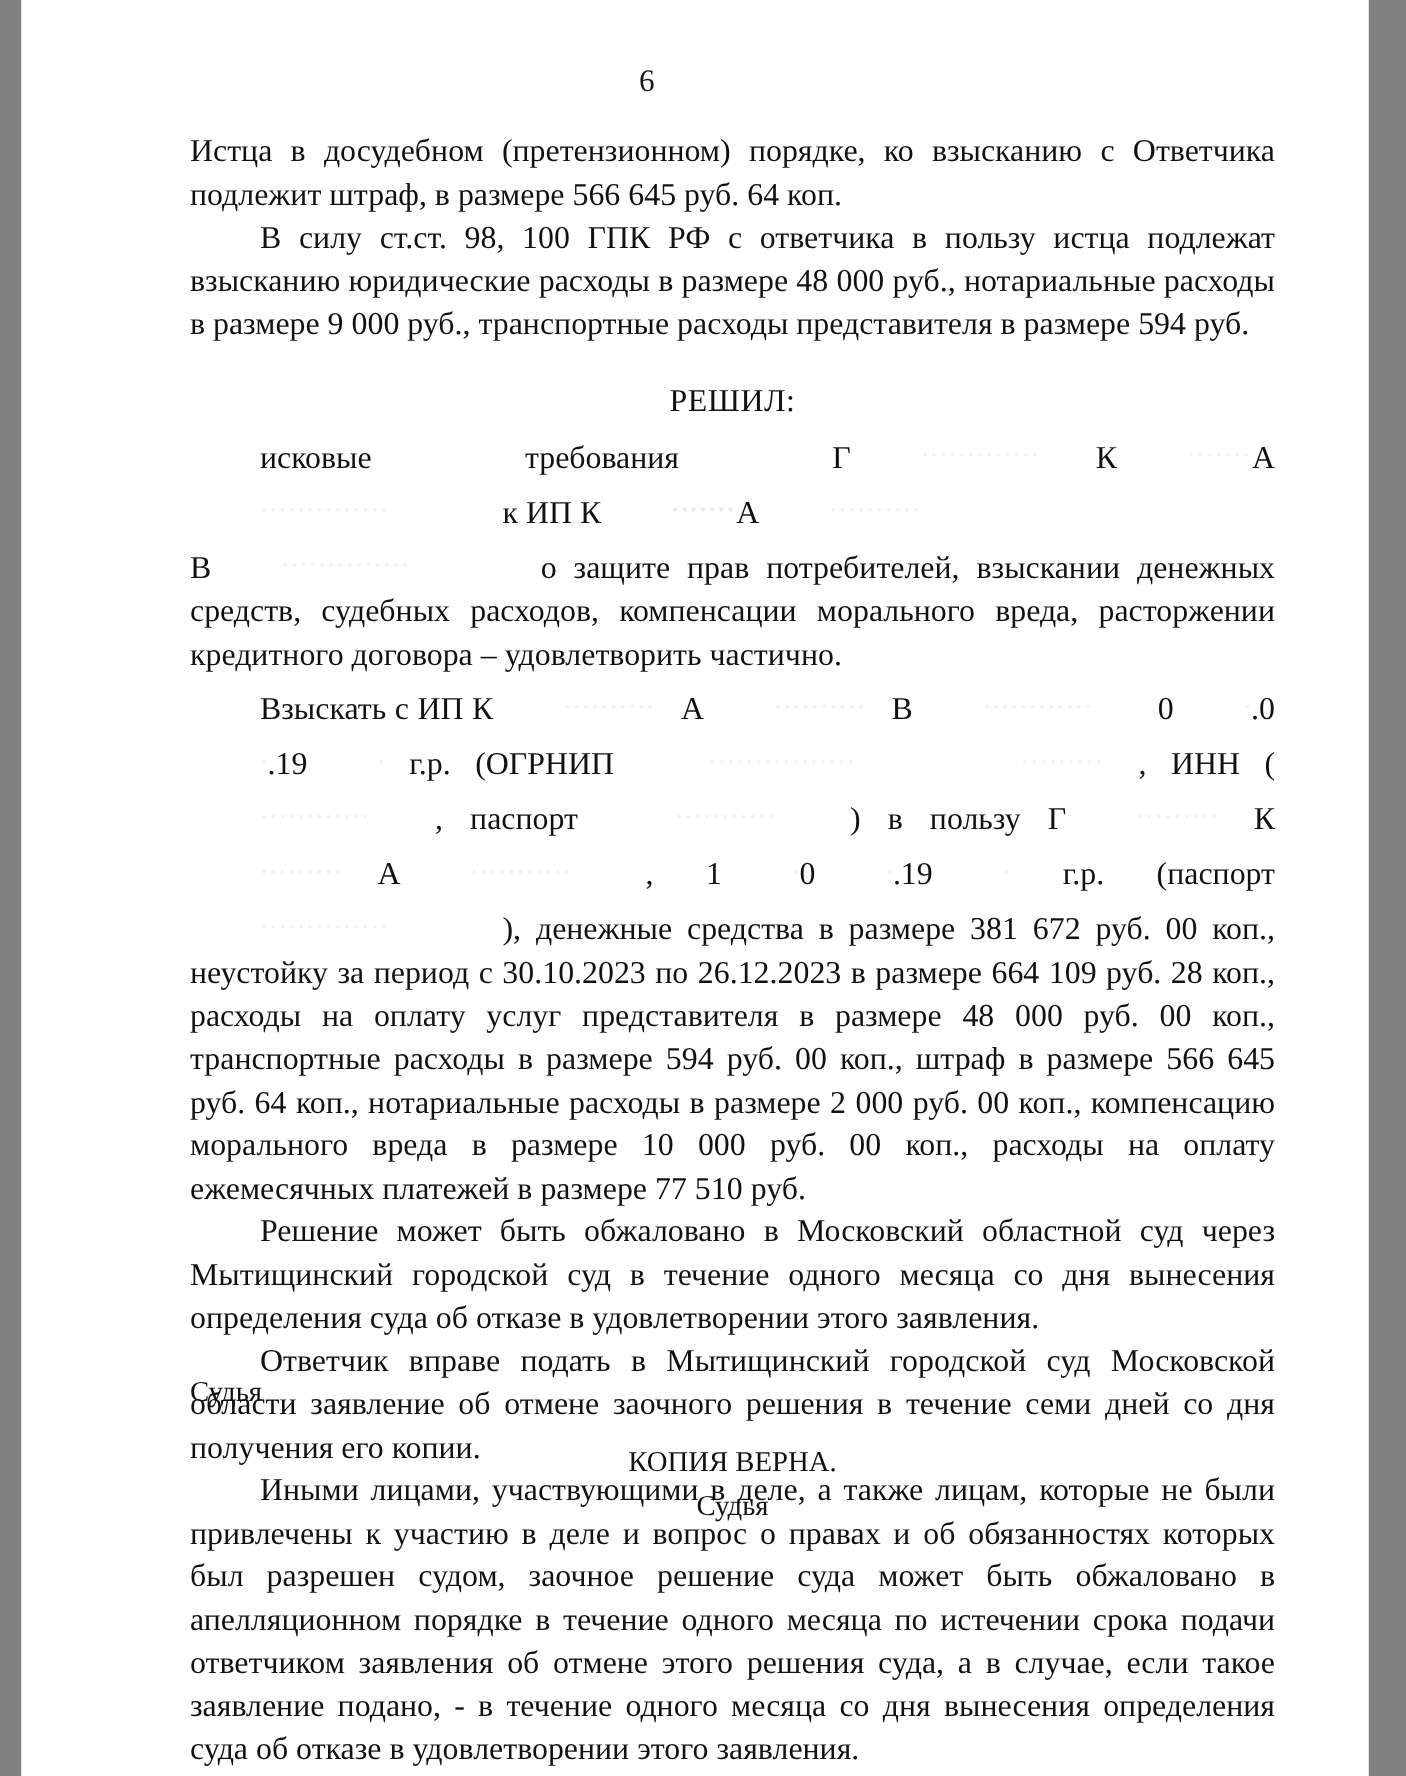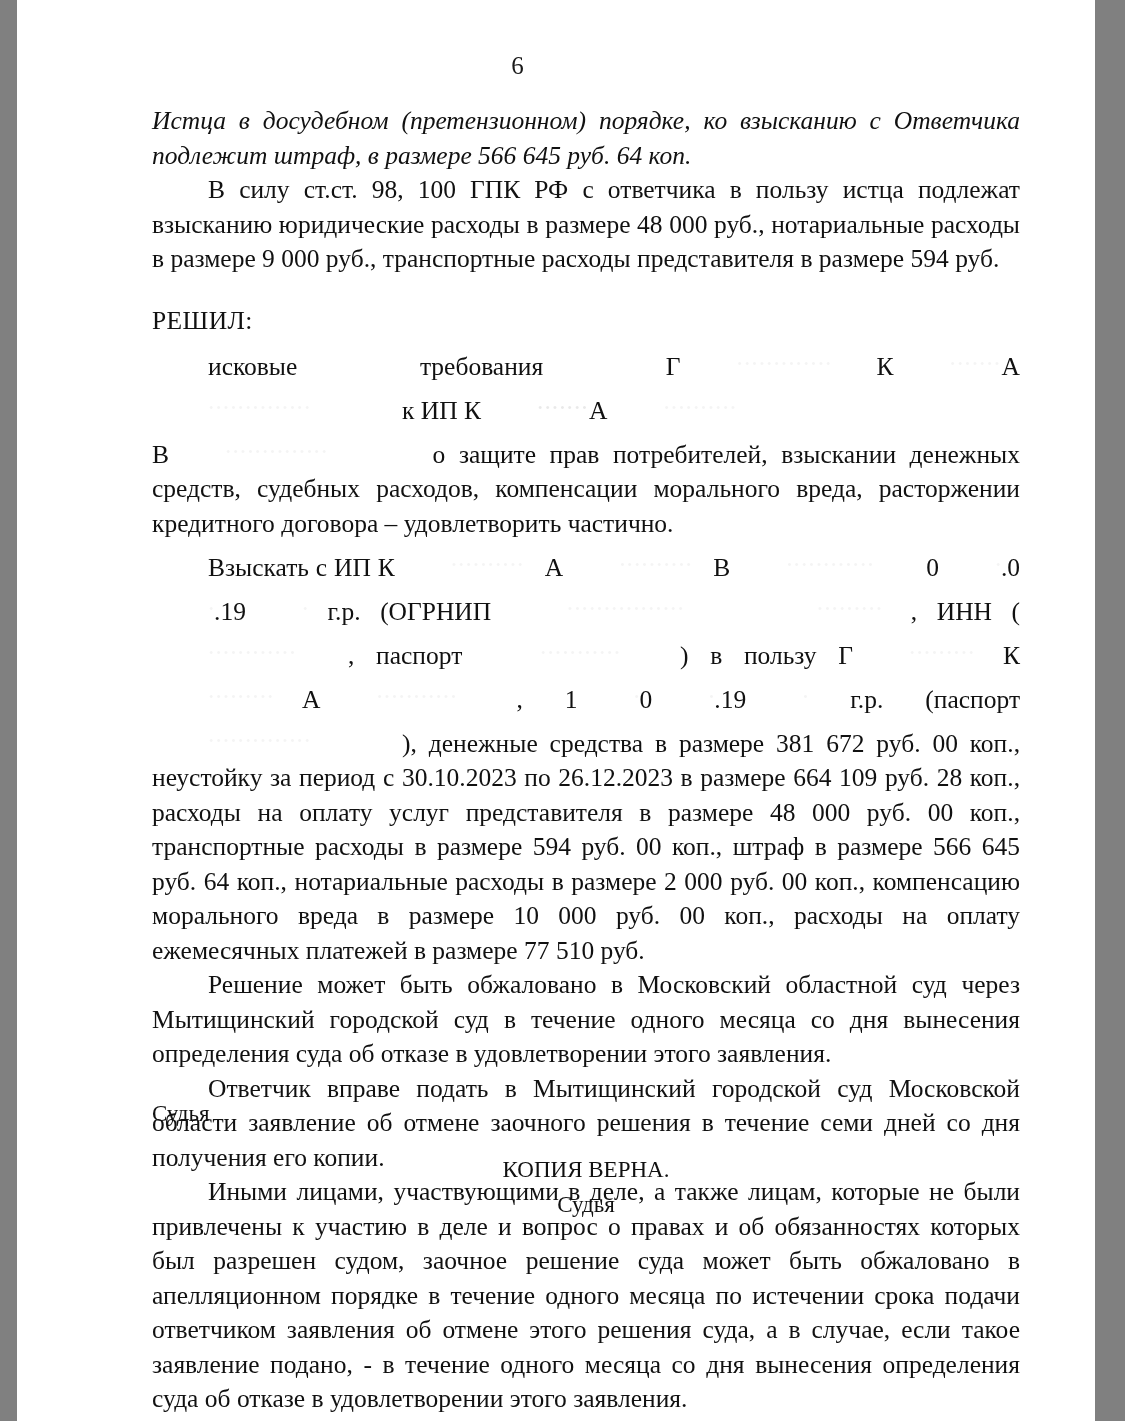--- a/index.html
+++ b/index.html
@@ -48,25 +48,25 @@
     text-justify: inter-word;
   }
 
   .para {
     margin: 0;
     text-indent: 56px;
     text-align: justify;
   }
   .para.no-indent {
     text-indent: 0;
-    font-style: italic;
   }
 
   .ruling-heading {
     margin: 0;
+    text-align: center;
     text-indent: 0;
     padding-top: 27px;
     padding-bottom: 2px;
     letter-spacing: .4px;
   }
 
   
   .redact {
     display: inline-block;
     vertical-align: baseline;

